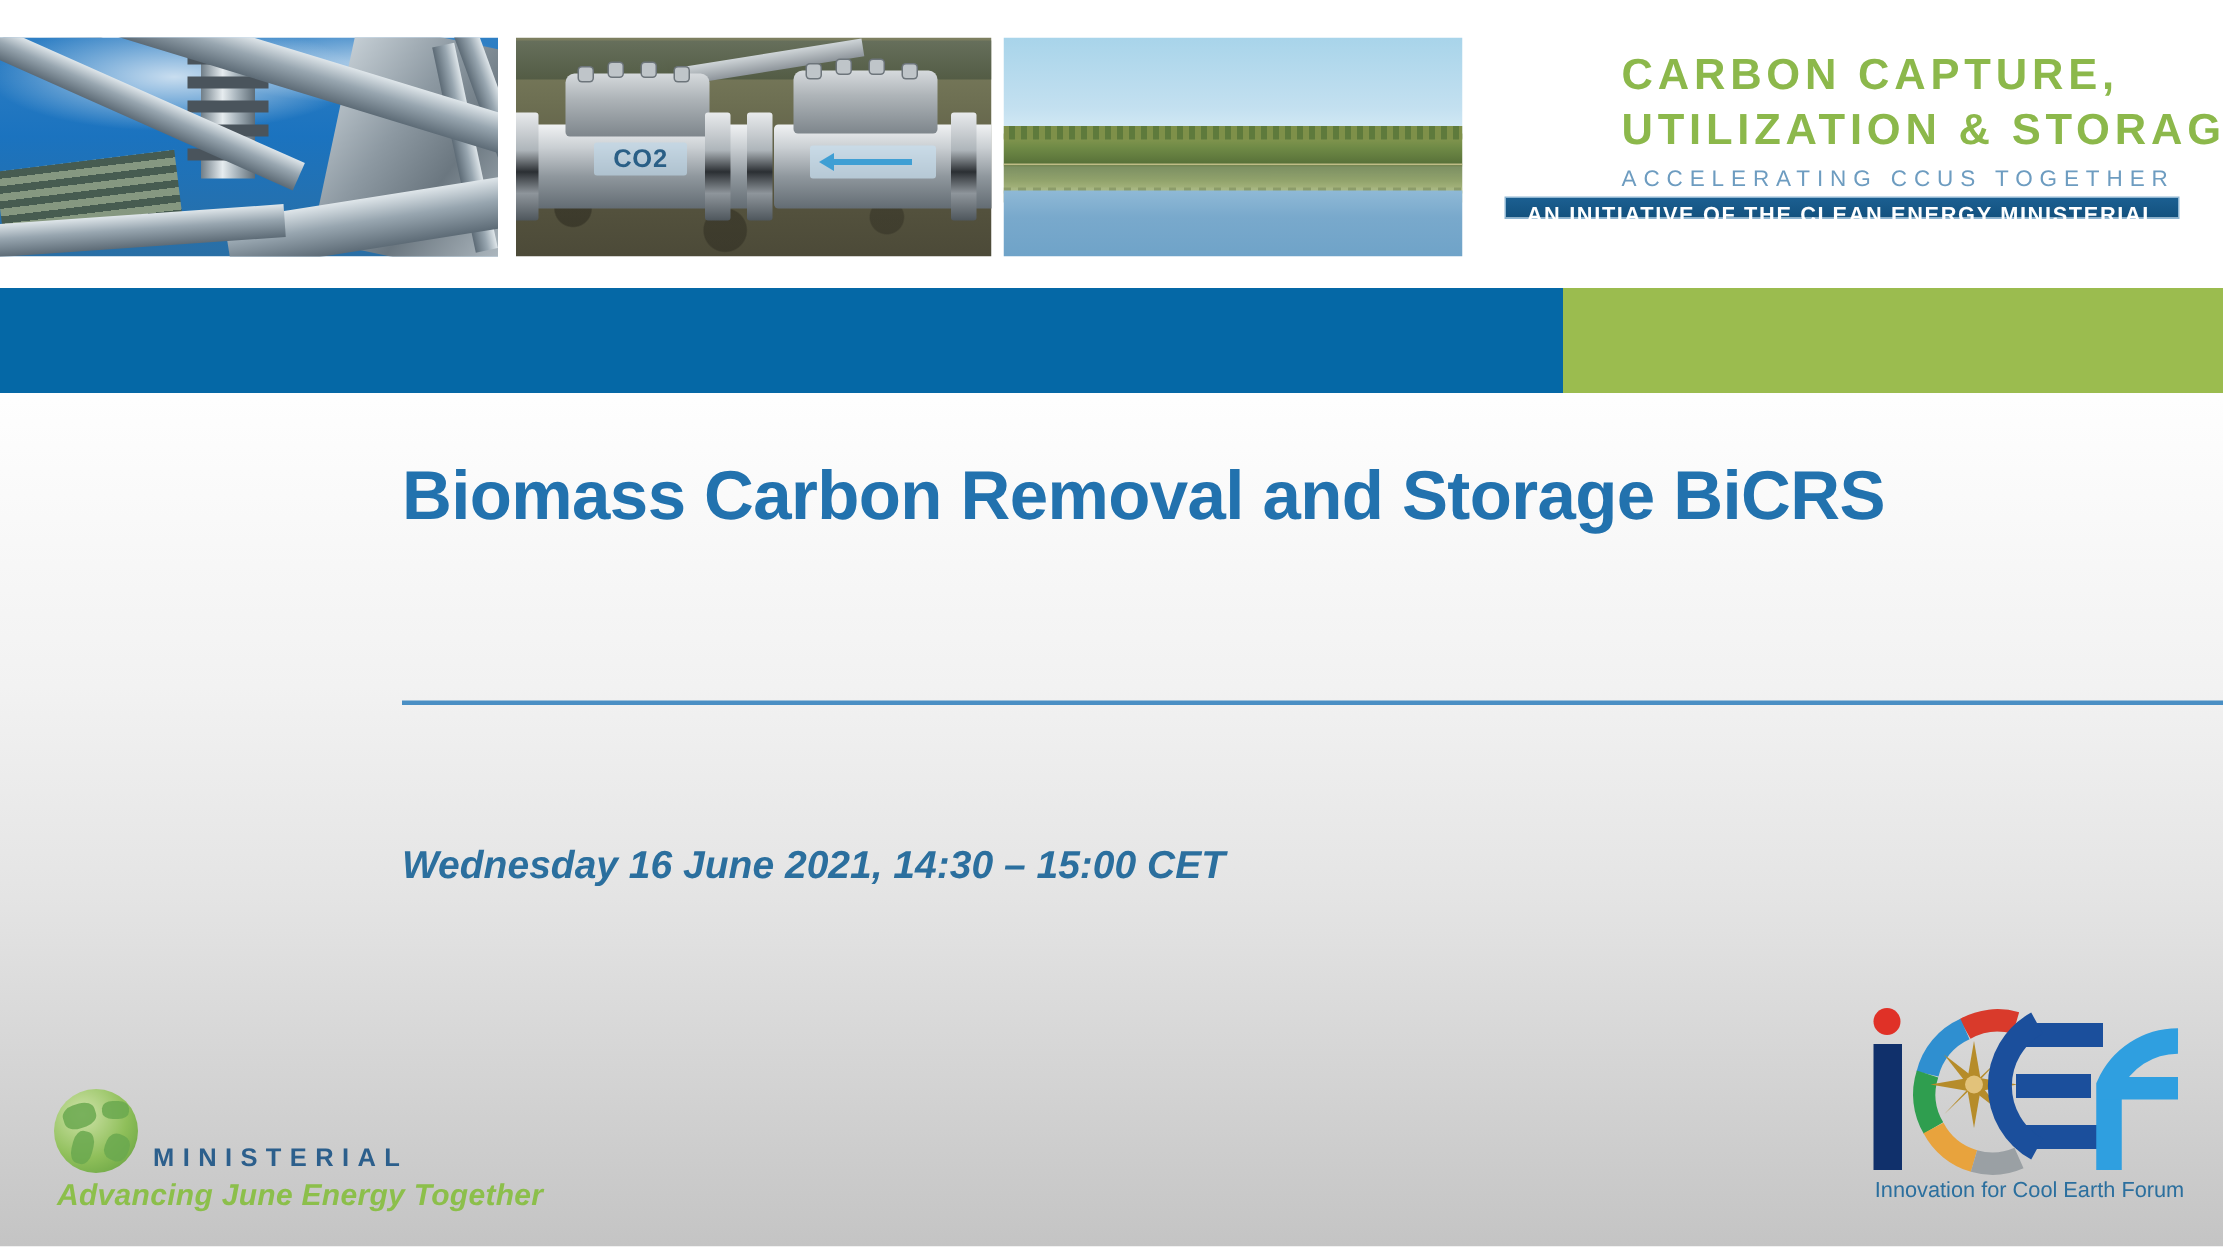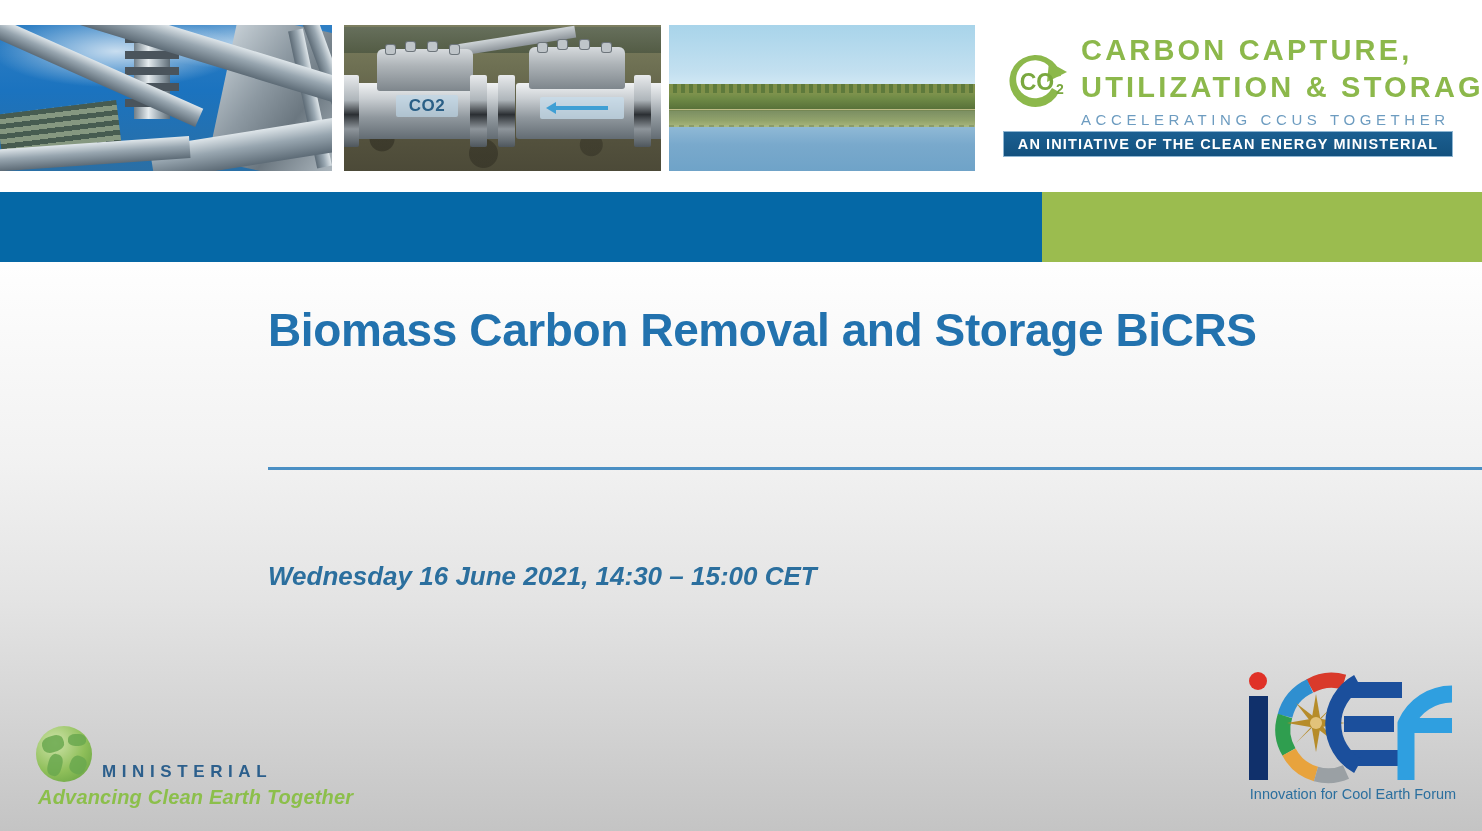--- a/index.html
+++ b/index.html
@@ -144,21 +144,21 @@
   .ccus-line1,.ccus-line2{
     font-weight:bold;color:#8cb84b;letter-spacing:3.2px;line-height:1;white-space:nowrap;
   }
   .ccus-line1{font-size:29px;}
   .ccus-line2{font-size:29px;margin-top:8px;}
   .ccus-line3{
     font-size:15px;color:#6d9cc0;letter-spacing:4.6px;margin-top:9px;white-space:nowrap;
     font-weight:500;
   }
   .ccus-banner{
-    position:absolute;left:2px;top:101px;width:450px;height:26px;
+    position:absolute;left:2px;top:101px;width:450px;height:15px;
     background:linear-gradient(to bottom,#1b5f91,#13517e);
     border:1px solid #8fb6d2;box-sizing:border-box;
     color:#ffffff;font-size:14.5px;font-weight:bold;letter-spacing:1.1px;
     line-height:24px;text-align:center;white-space:nowrap;
   }
 
   
   .band{position:absolute;left:0;top:192px;width:1482px;height:70px;}
   .band-blue{position:absolute;left:0;top:0;width:1042px;height:70px;background:#0568a6;}
   .band-green{position:absolute;left:1042px;top:0;width:440px;height:70px;background:#9bbc4f;}
@@ -254,28 +254,20 @@
     <div class="photo photo-3">
       <div class="p3-sky"></div>
       <div class="p3-forest"></div>
       <div class="p3-line"></div>
       <div class="p3-refl"></div>
       <div class="p3-water"></div>
     </div>
   </div>
 
   <div class="ccus-logo">
-    <div class="ccus-mark">
-      <svg width="72" height="72" viewBox="0 0 72 72">
-        <path d="M60 30 A26 26 0 1 0 58 46 L51 42 A19 19 0 1 1 53 31 Z" fill="#8cb84b"></path>
-        <polygon points="48,16 66,26 46,36" fill="#8cb84b"></polygon>
-        <text x="36" y="44" font-family="Liberation Sans, sans-serif" font-size="23" font-weight="bold" fill="#7aa83f" text-anchor="middle">CO</text>
-        <text x="55" y="48" font-family="Liberation Sans, sans-serif" font-size="14" font-weight="bold" fill="#7aa83f">2</text>
-      </svg>
-    </div>
     <div class="ccus-text">
       <div class="ccus-line1">CARBON CAPTURE,</div>
       <div class="ccus-line2">UTILIZATION &amp; STORAGE</div>
       <div class="ccus-line3">ACCELERATING CCUS TOGETHER</div>
     </div>
     <div class="ccus-banner">AN INITIATIVE OF THE CLEAN ENERGY MINISTERIAL</div>
   </div>
 
   <div class="band">
     <div class="band-blue"></div>
@@ -287,21 +279,21 @@
   <div class="datetime">Wednesday 16 June 2021, 14:30 – 15:00 CET</div>
 
   <div class="cem-logo">
     <div class="cem-globe">
       <div class="land cem-l1"></div>
       <div class="land cem-l2"></div>
       <div class="land cem-l3"></div>
       <div class="land cem-l4"></div>
     </div>
     <div class="cem-min">MINISTERIAL</div>
-    <div class="cem-tag">Advancing Clean Earth Together</div>
+    <div class="cem-tag">Advancing June Energy Together</div>
   </div>
 
   <div class="icef-logo">
     <div class="icef-mark">
       <svg width="222" height="118" viewBox="0 0 222 118">
 
         <circle cx="18" cy="13" r="9" fill="#e03127"></circle>
         <rect x="9" y="28" width="19" height="84" fill="#10306b"></rect>
 
         <g fill="none" stroke-width="15">

